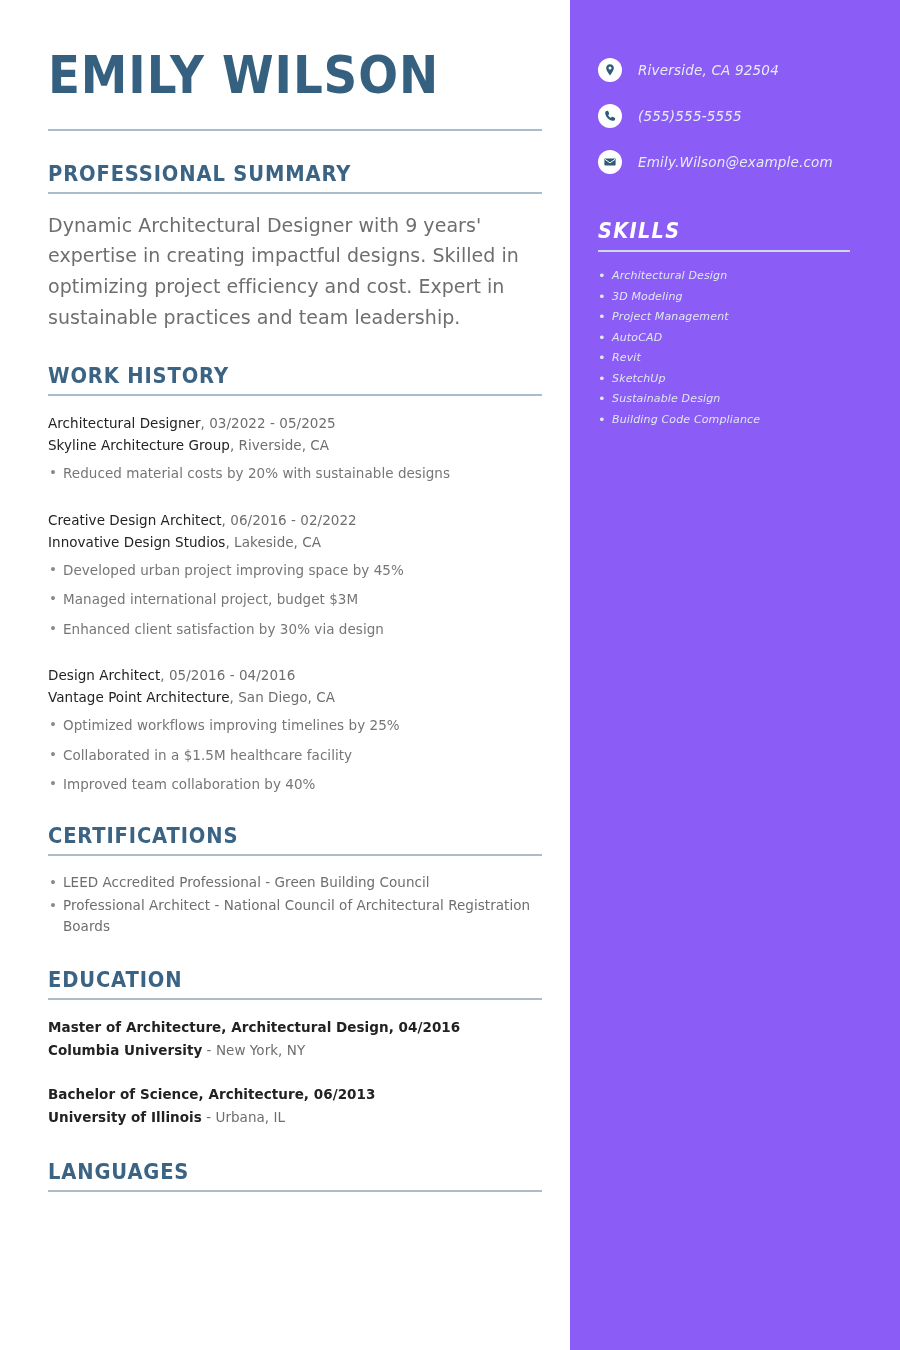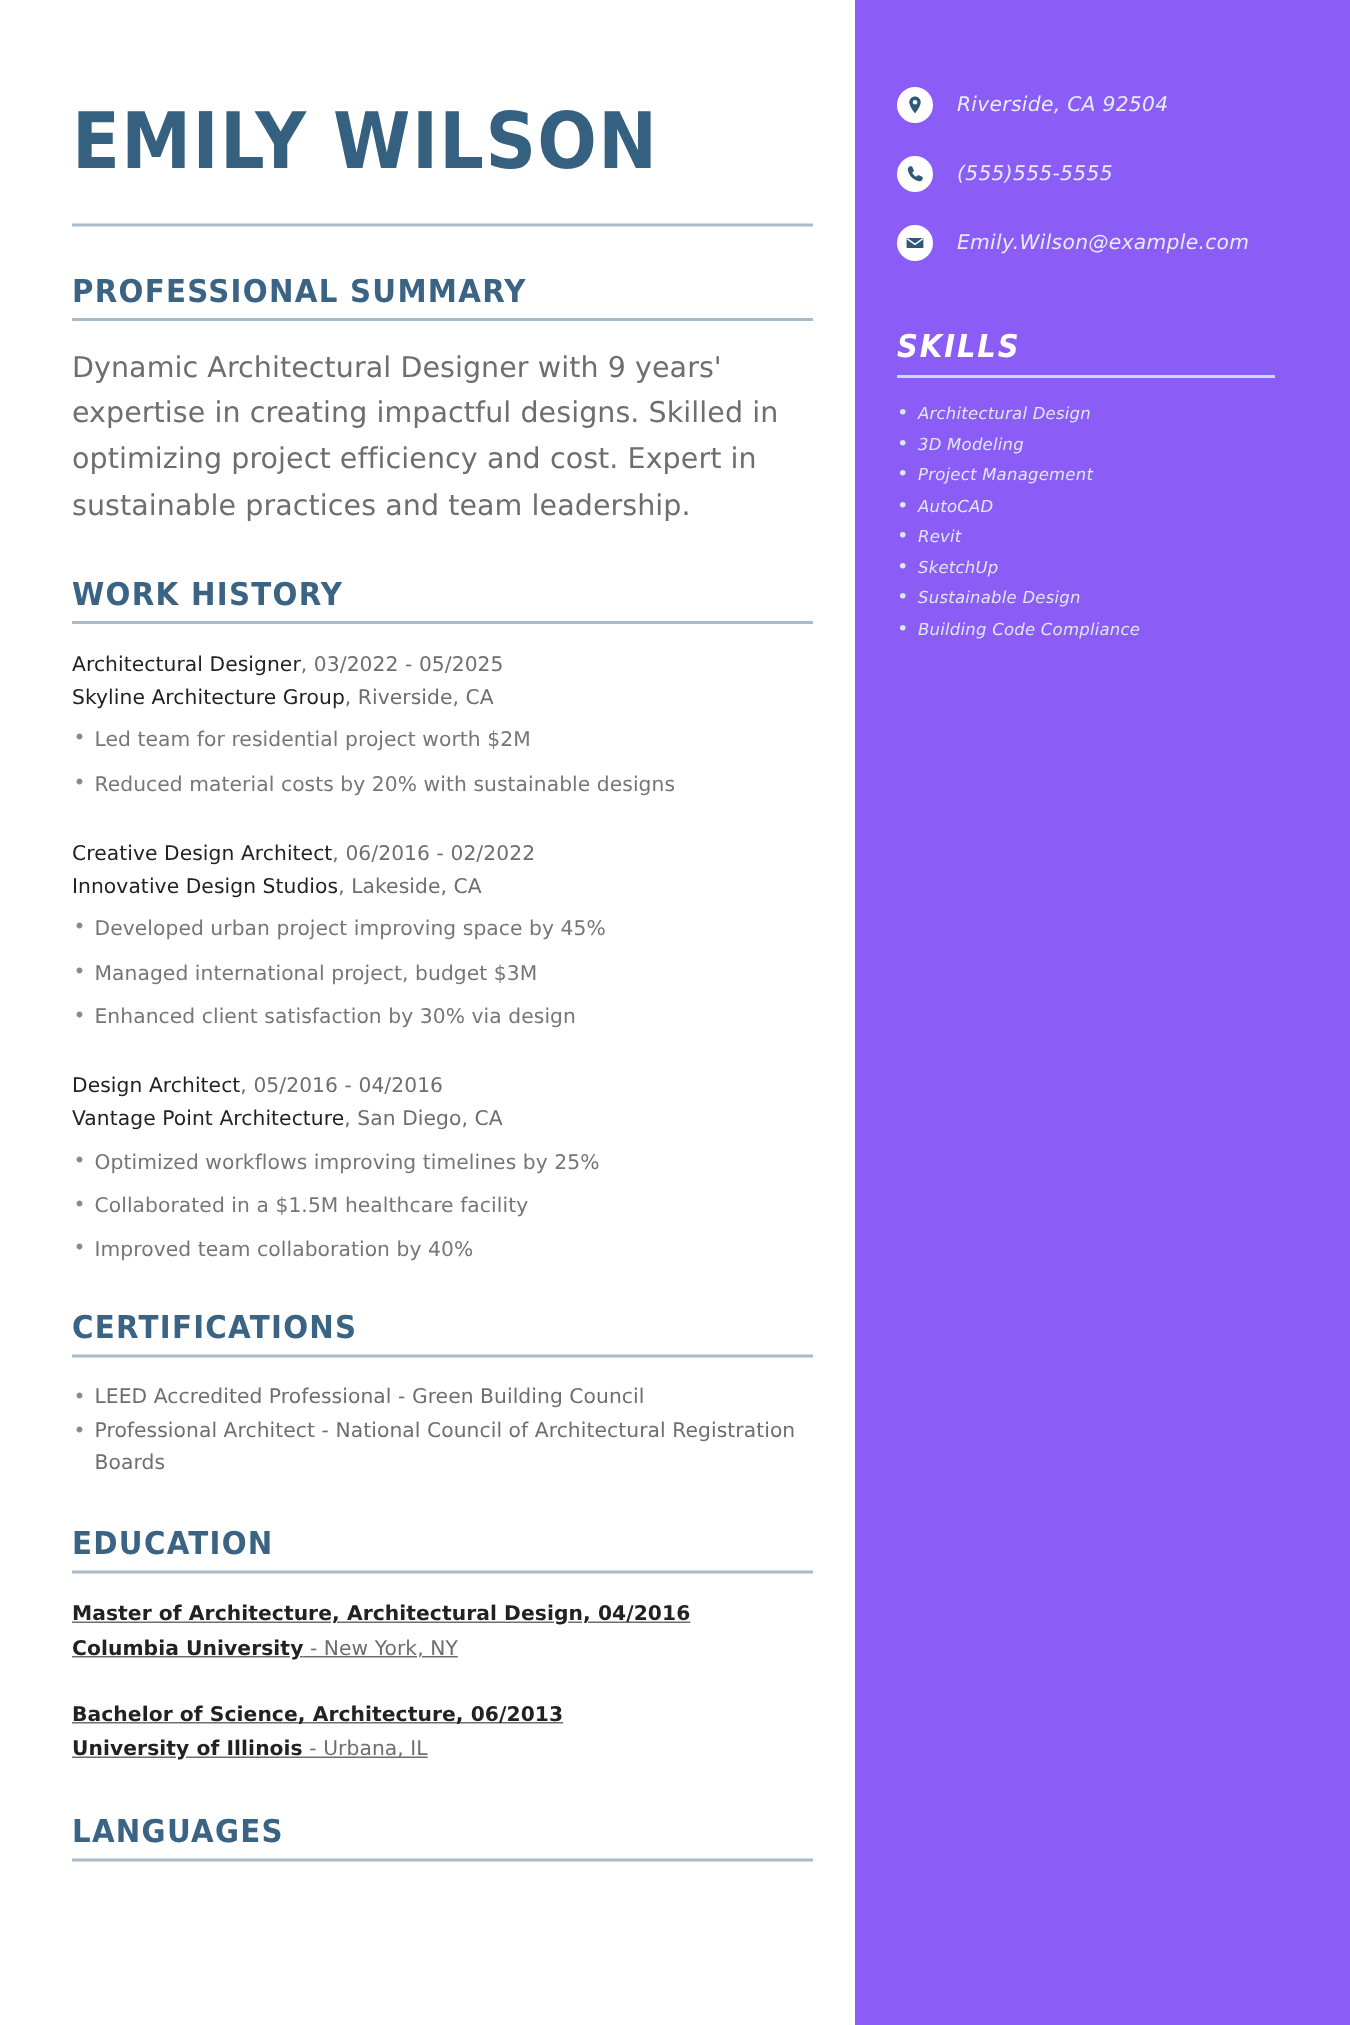--- a/index.html
+++ b/index.html
@@ -109,21 +109,21 @@
   }
 
   
   .main {
     position: absolute;
     top: 0;
     left: 0;
     width: 570px;
     height: 1350px;
     box-sizing: border-box;
-    padding: 68px 28px 0 48px;
+    padding: 48px 28px 0 48px;
   }
 
   .name {
     color: #35607f;
     font-size: 52px;
     font-weight: bold;
     letter-spacing: 1px;
     line-height: 1.05;
     margin: 0;
     transform: scaleX(0.90);
@@ -218,21 +218,20 @@
     color: #8a8a8a;
   }
 
   .edu { margin-bottom: 22px; }
   .edu:last-child { margin-bottom: 0; }
   .edu-line {
     font-size: 13.5px;
     line-height: 1.68;
     color: #6e6e6e;
     letter-spacing: 0.05px;
-    text-decoration: underline;
   }
   .edu-strong {
     color: #222222;
     font-weight: bold;
   }
 </style>
 </head>
 <body>
 
 <div class="page">
@@ -253,21 +252,20 @@
       <div class="section-rule"></div>
 
       <div class="job">
         <div class="job-line">
           <span class="job-strong">Architectural Designer</span><span>, 03/2022 - 05/2025</span>
         </div>
         <div class="job-line">
           <span class="job-strong">Skyline Architecture Group</span><span>, Riverside, CA</span>
         </div>
         <ul class="bullets">
-          <li>Led team for residential project worth $2M</li>
           <li>Reduced material costs by 20% with sustainable designs</li>
         </ul>
       </div>
 
       <div class="job">
         <div class="job-line">
           <span class="job-strong">Creative Design Architect</span><span>, 06/2016 - 02/2022</span>
         </div>
         <div class="job-line">
           <span class="job-strong">Innovative Design Studios</span><span>, Lakeside, CA</span>

